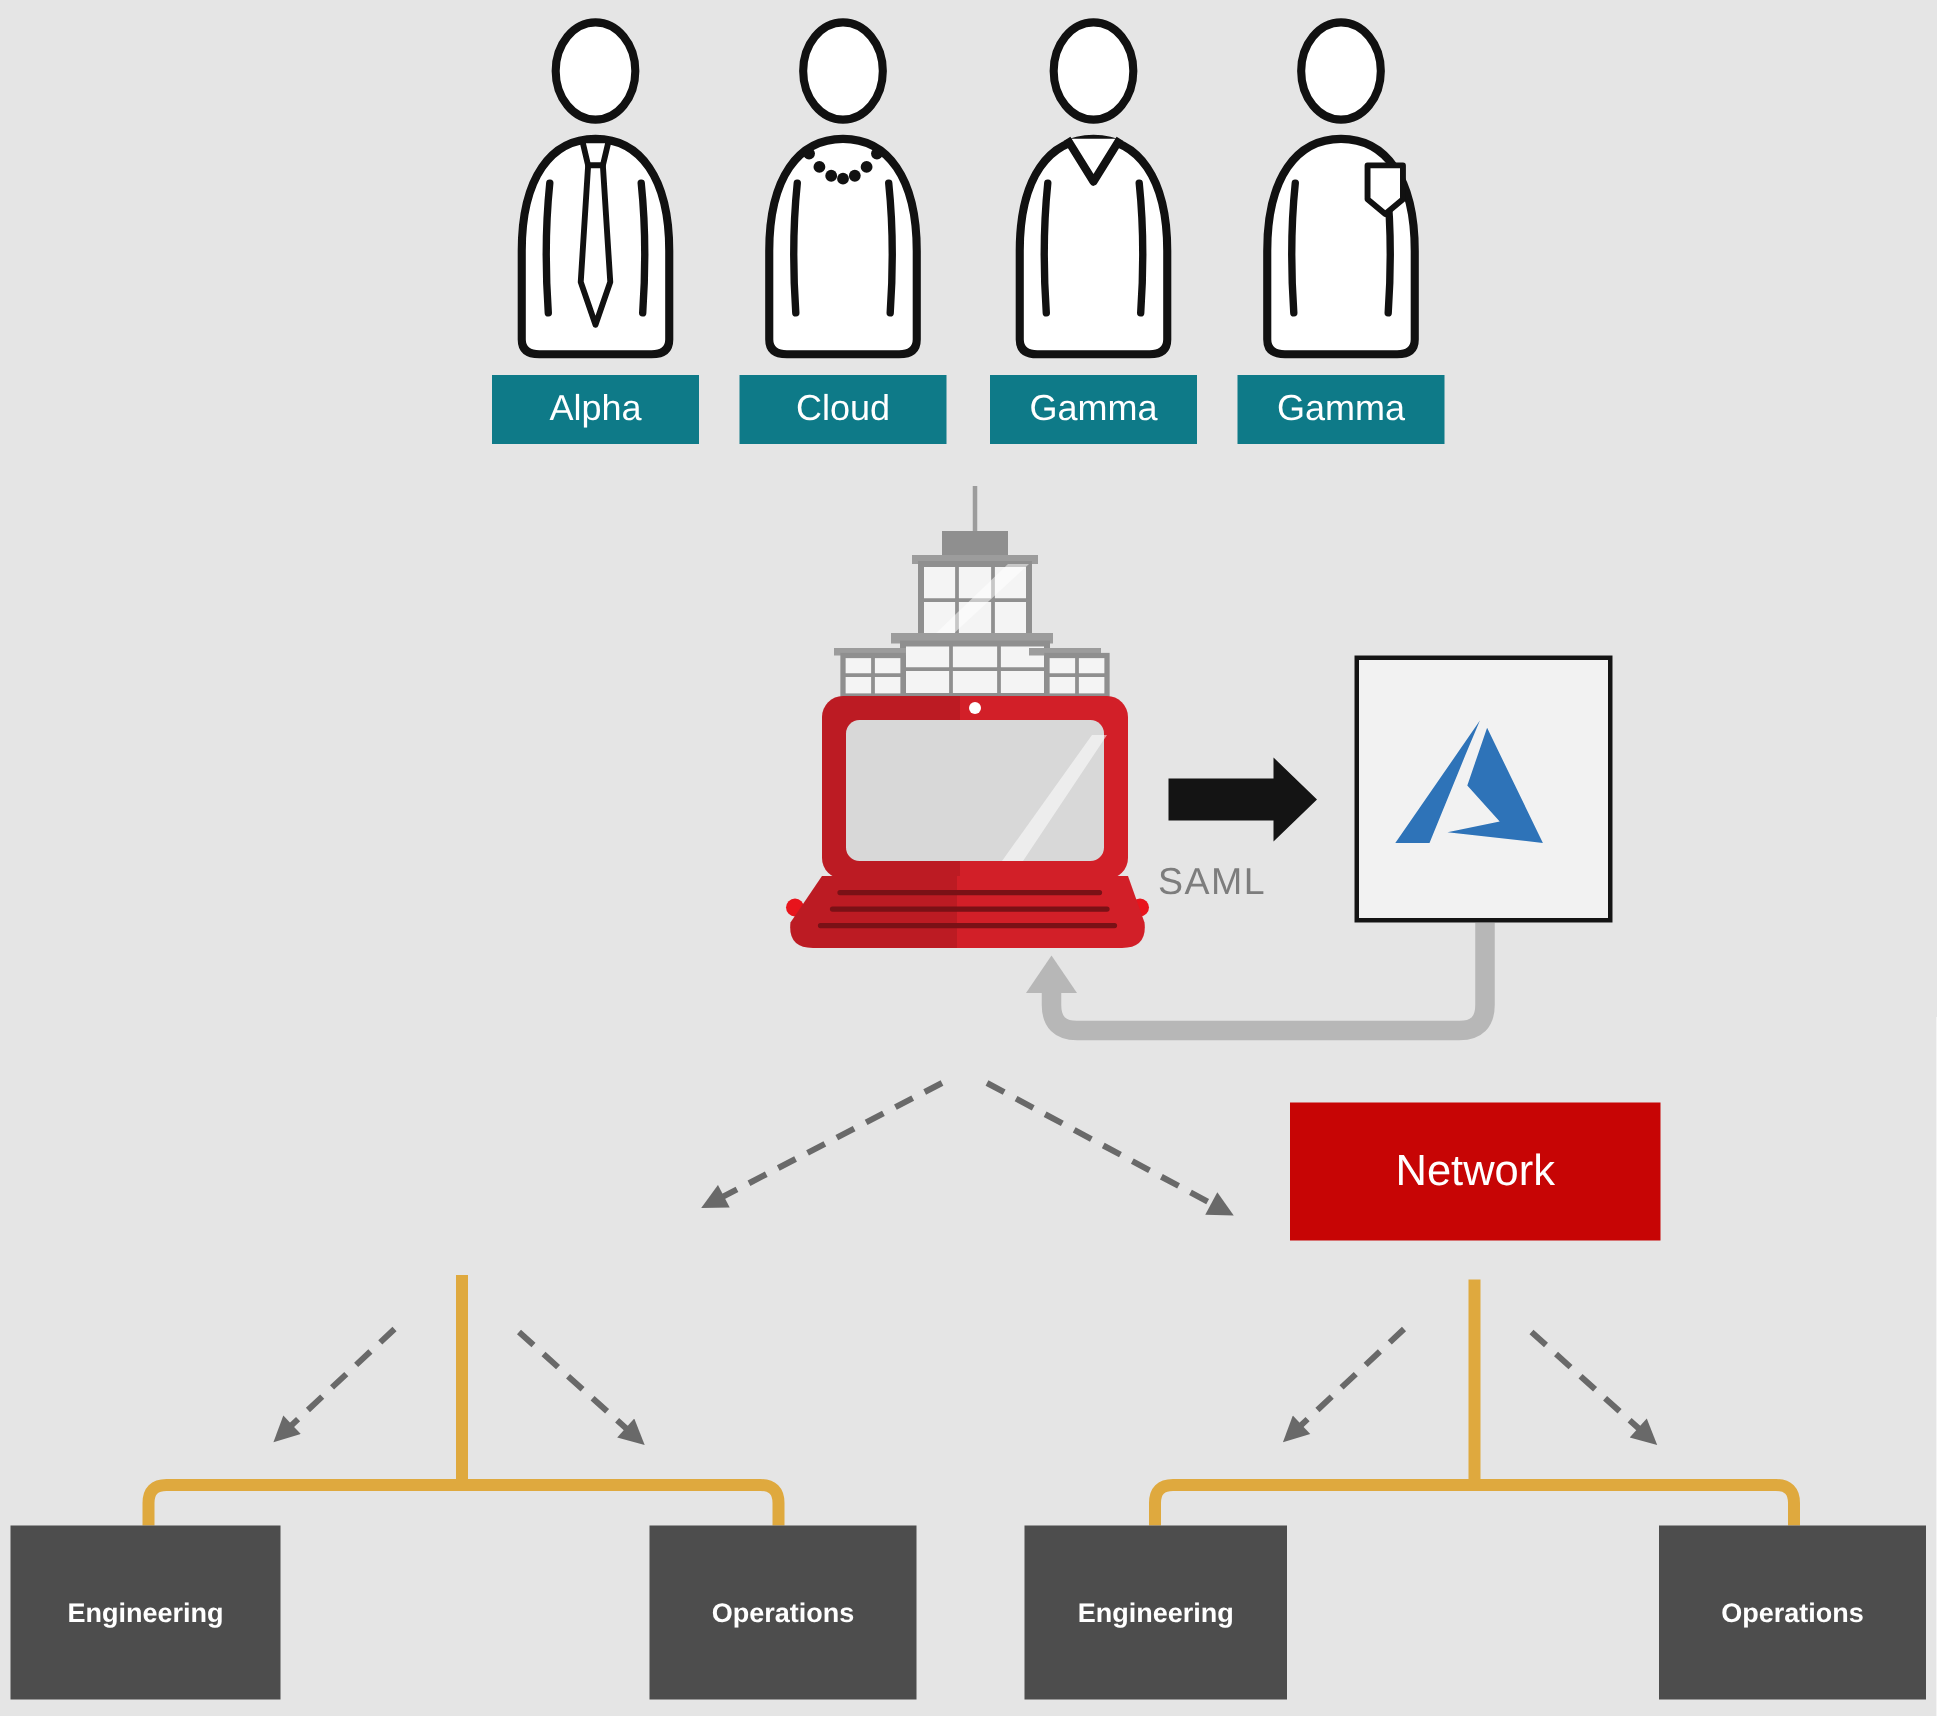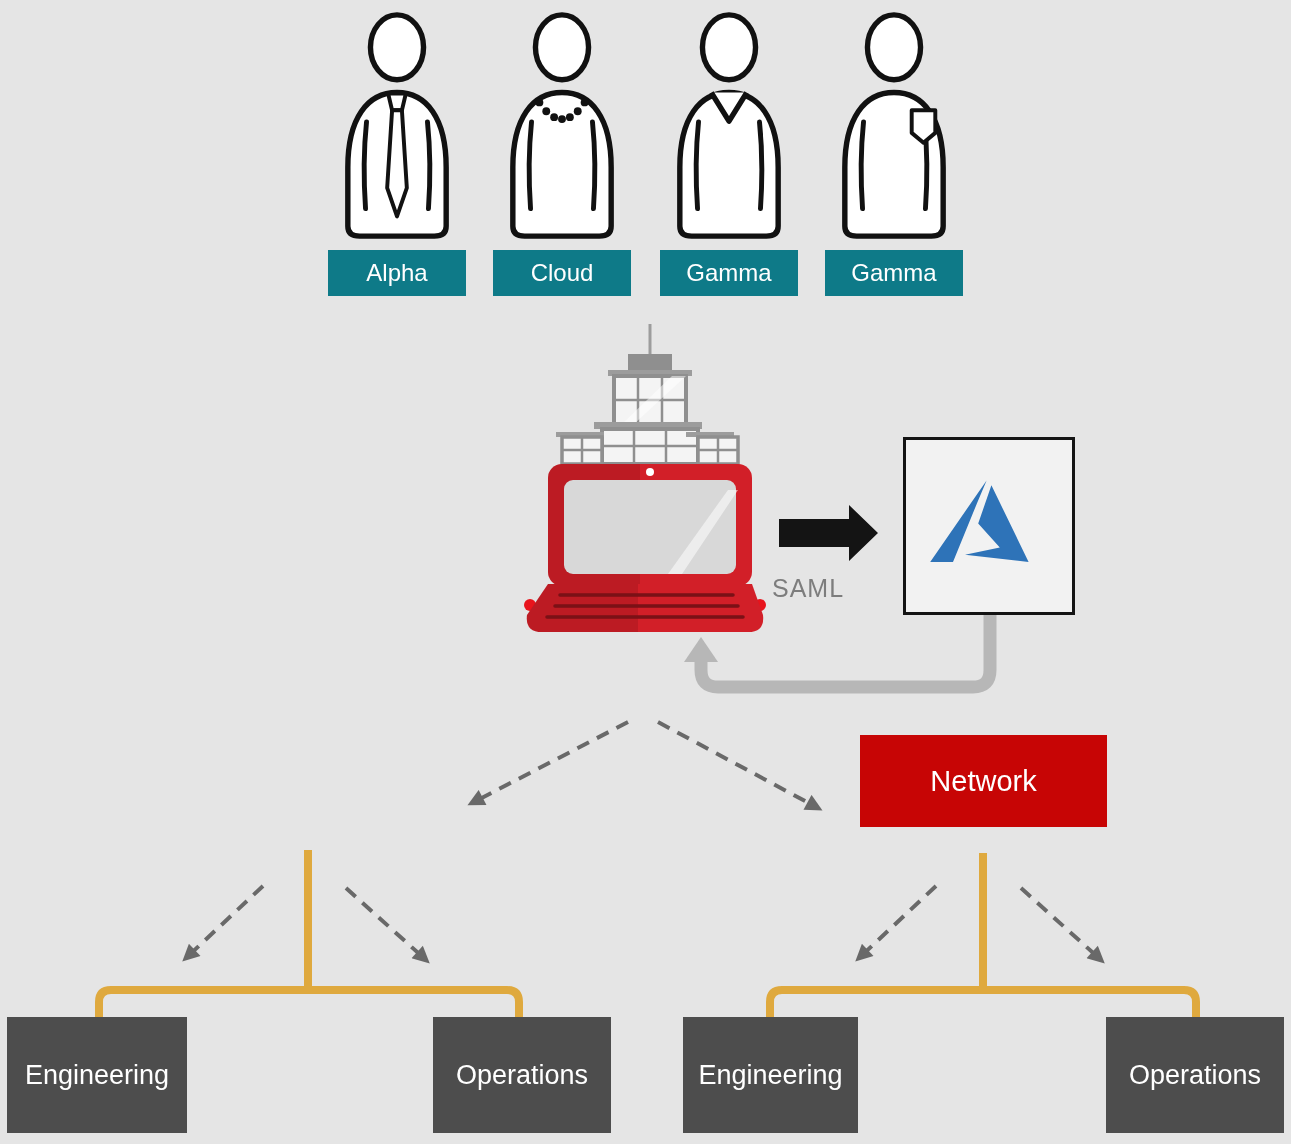--- a/index.html
+++ b/index.html
@@ -21,21 +21,21 @@
   .parm{fill:none;stroke:#111;stroke-width:5;stroke-linecap:round;}
   .pacc{fill:#fff;stroke:#111;stroke-width:4;stroke-linejoin:round;}
   .pdot{fill:#111;}
 
   
   .tile{position:absolute;top:250px;width:138px;height:46px;background:var(--label-teal,#0e7a88);
         color:#fff;display:flex;align-items:center;justify-content:center;font-size:24px;}
   .orgbox{position:absolute;background:var(--org-red,#c70505);color:#fff;display:flex;
           align-items:center;justify-content:center;font-size:29px;}
   .teambox{position:absolute;top:1017px;height:116px;background:var(--team-gray,#4d4d4d);color:#fff;
-           display:flex;align-items:center;justify-content:center;font-size:27px;}
+           display:flex;align-items:center;justify-content:center;font-size:18px;font-weight:bold;}
 
   
   .laptop{position:absolute;left:520px;top:322px;width:250px;height:315px;}
   .lred{fill:var(--laptop-red,#d21f28);}
   .bldg-frame{fill:#f4f4f4;stroke:#8f8f8f;}
   .bldg-line{stroke:#8f8f8f;stroke-width:2.5;}
   .slab{fill:#9c9c9c;}
   .screen-text{position:absolute;left:566px;top:500px;width:176px;color:#1a1a1a;line-height:1.18;}
   .rh-row{display:flex;align-items:center;gap:7px;}
   .rh-brand{font-weight:bold;font-size:16px;}

